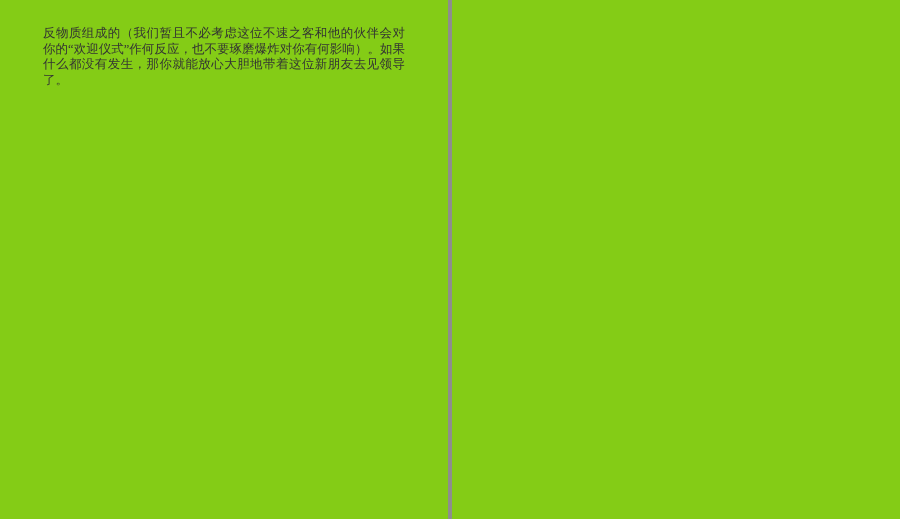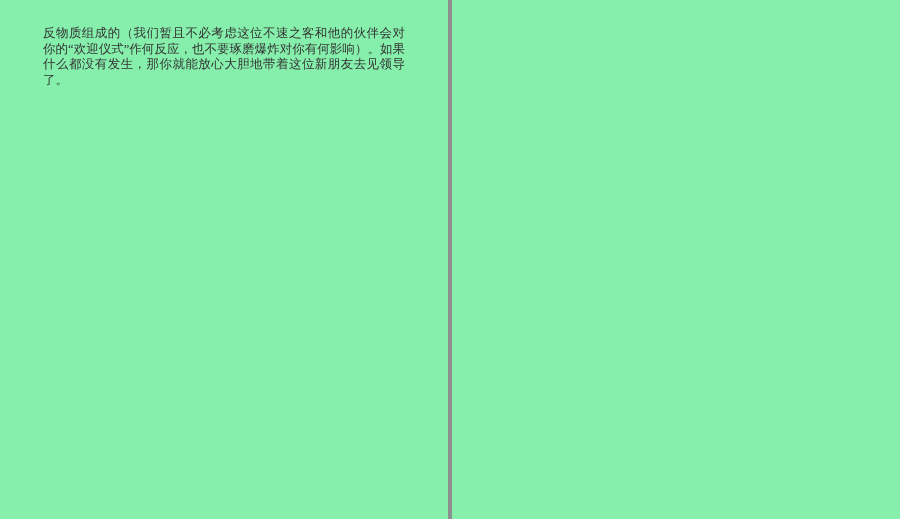--- a/index.html
+++ b/index.html
@@ -13,21 +13,21 @@
     height: 519px;
     background: #ffffff;
     overflow: hidden;
     font-family: "Liberation Serif", "DejaVu Serif", serif;
     color: #333333;
   }
   .page {
     position: absolute;
     top: 0;
     height: 519px;
-    background: #86efac;
+    background: #84cc16;
     overflow: hidden;
   }
   .page-left {
     left: 0;
     width: 448px;
   }
   .page-right {
     left: 452px;
     width: 448px;
   }

